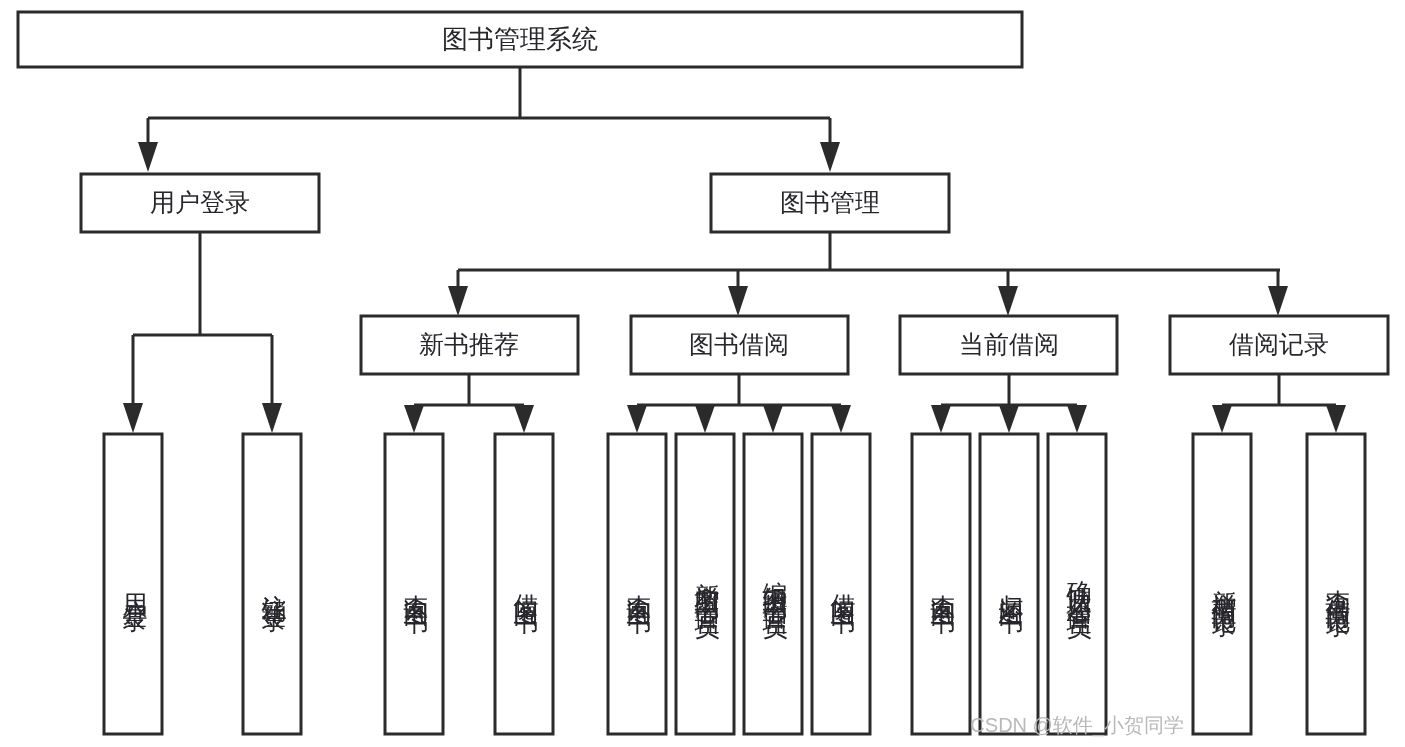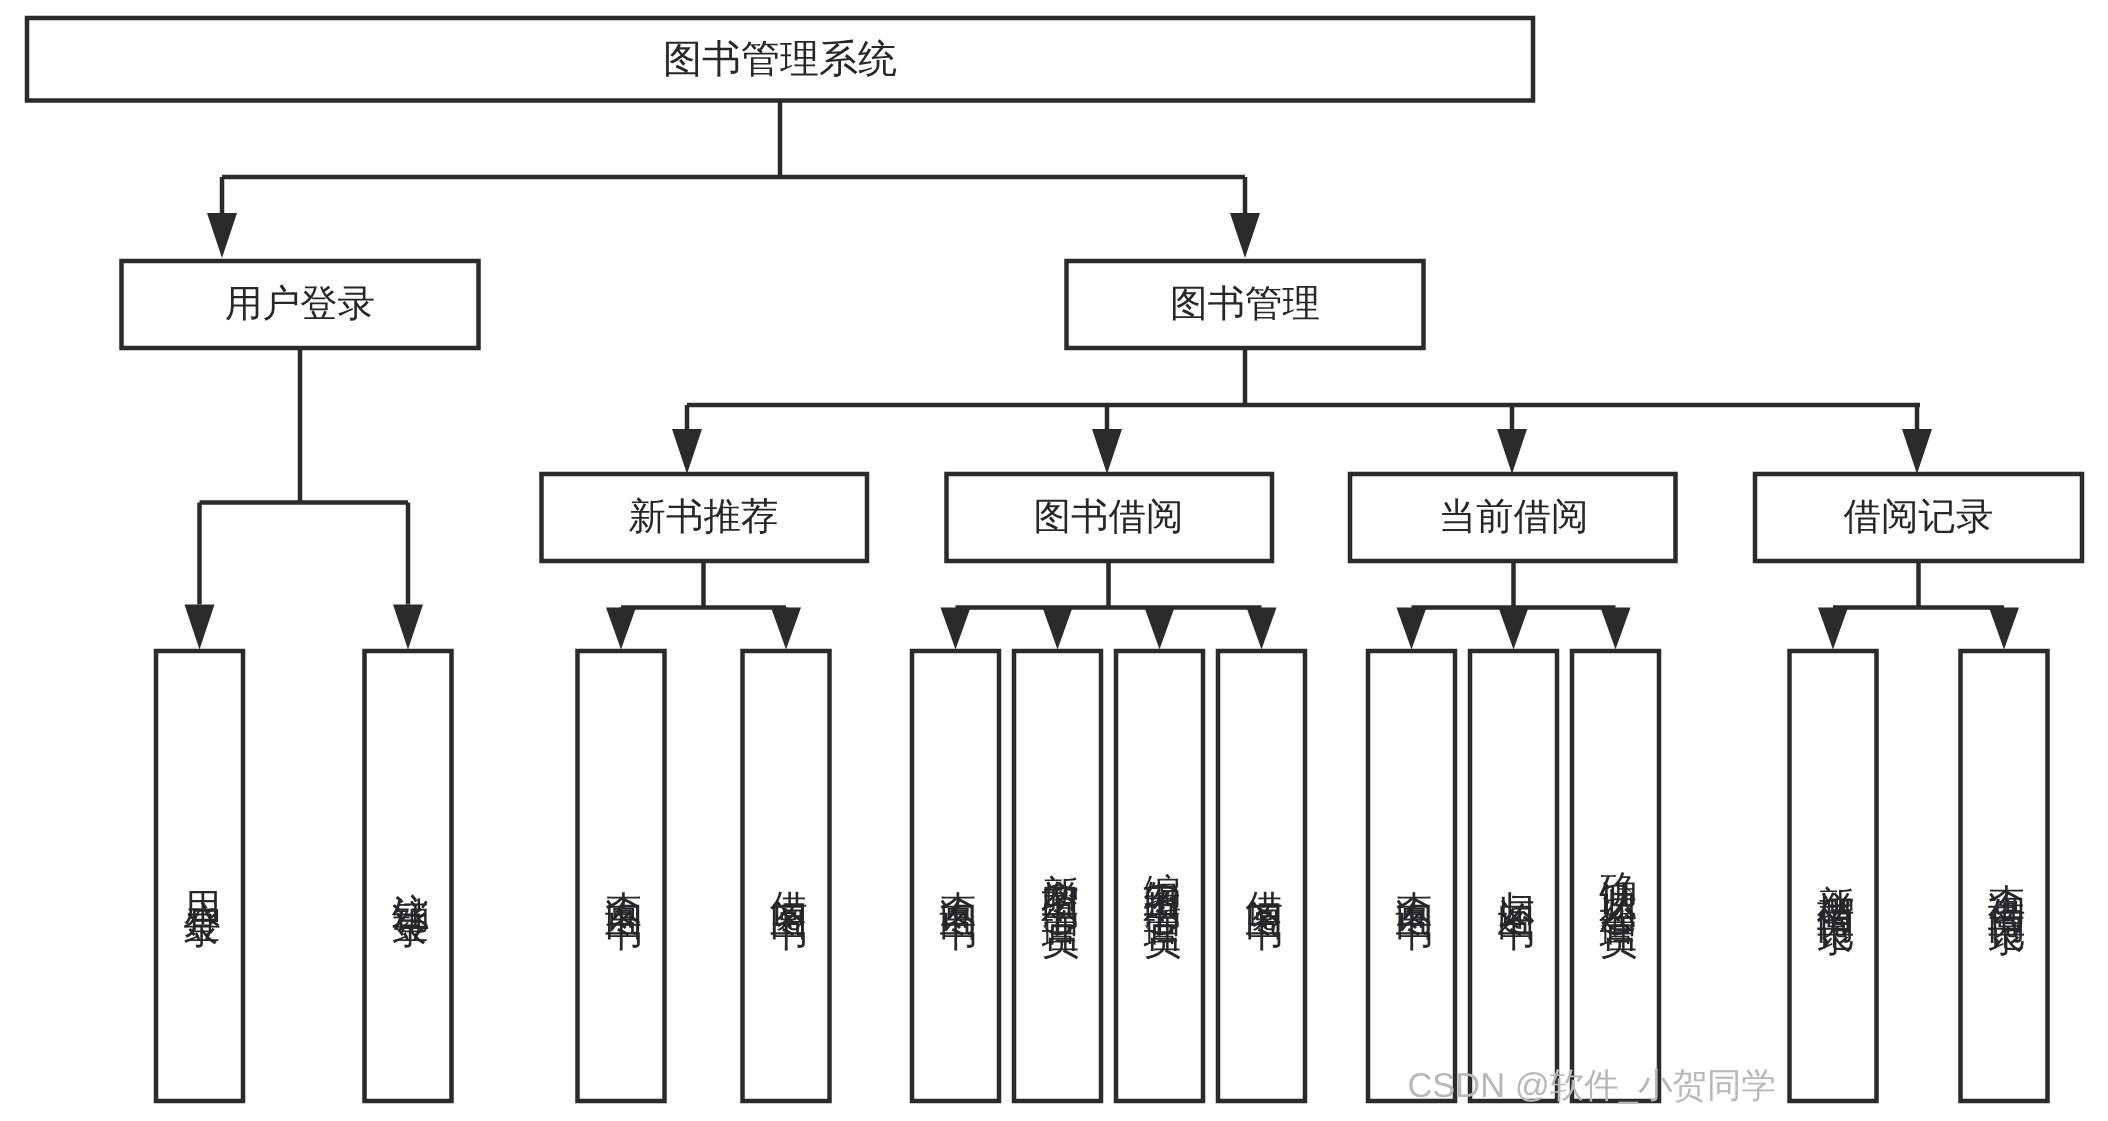--- a/index.html
+++ b/index.html
@@ -58,21 +58,21 @@
   }
   .arrow-head {
     fill: #2b2b2b;
     stroke: none;
   }
   .watermark {
     position: absolute;
     right: 10px;
     bottom: 8px;
     font-family: "Liberation Sans", "DejaVu Sans", sans-serif;
-    font-size: 23px;
+    font-size: 20px;
     color: #b8b8b8;
     white-space: nowrap;
     user-select: none;
   }
 </style>
 </head>
 <body>
 
 <div id="diagram-root">
 

